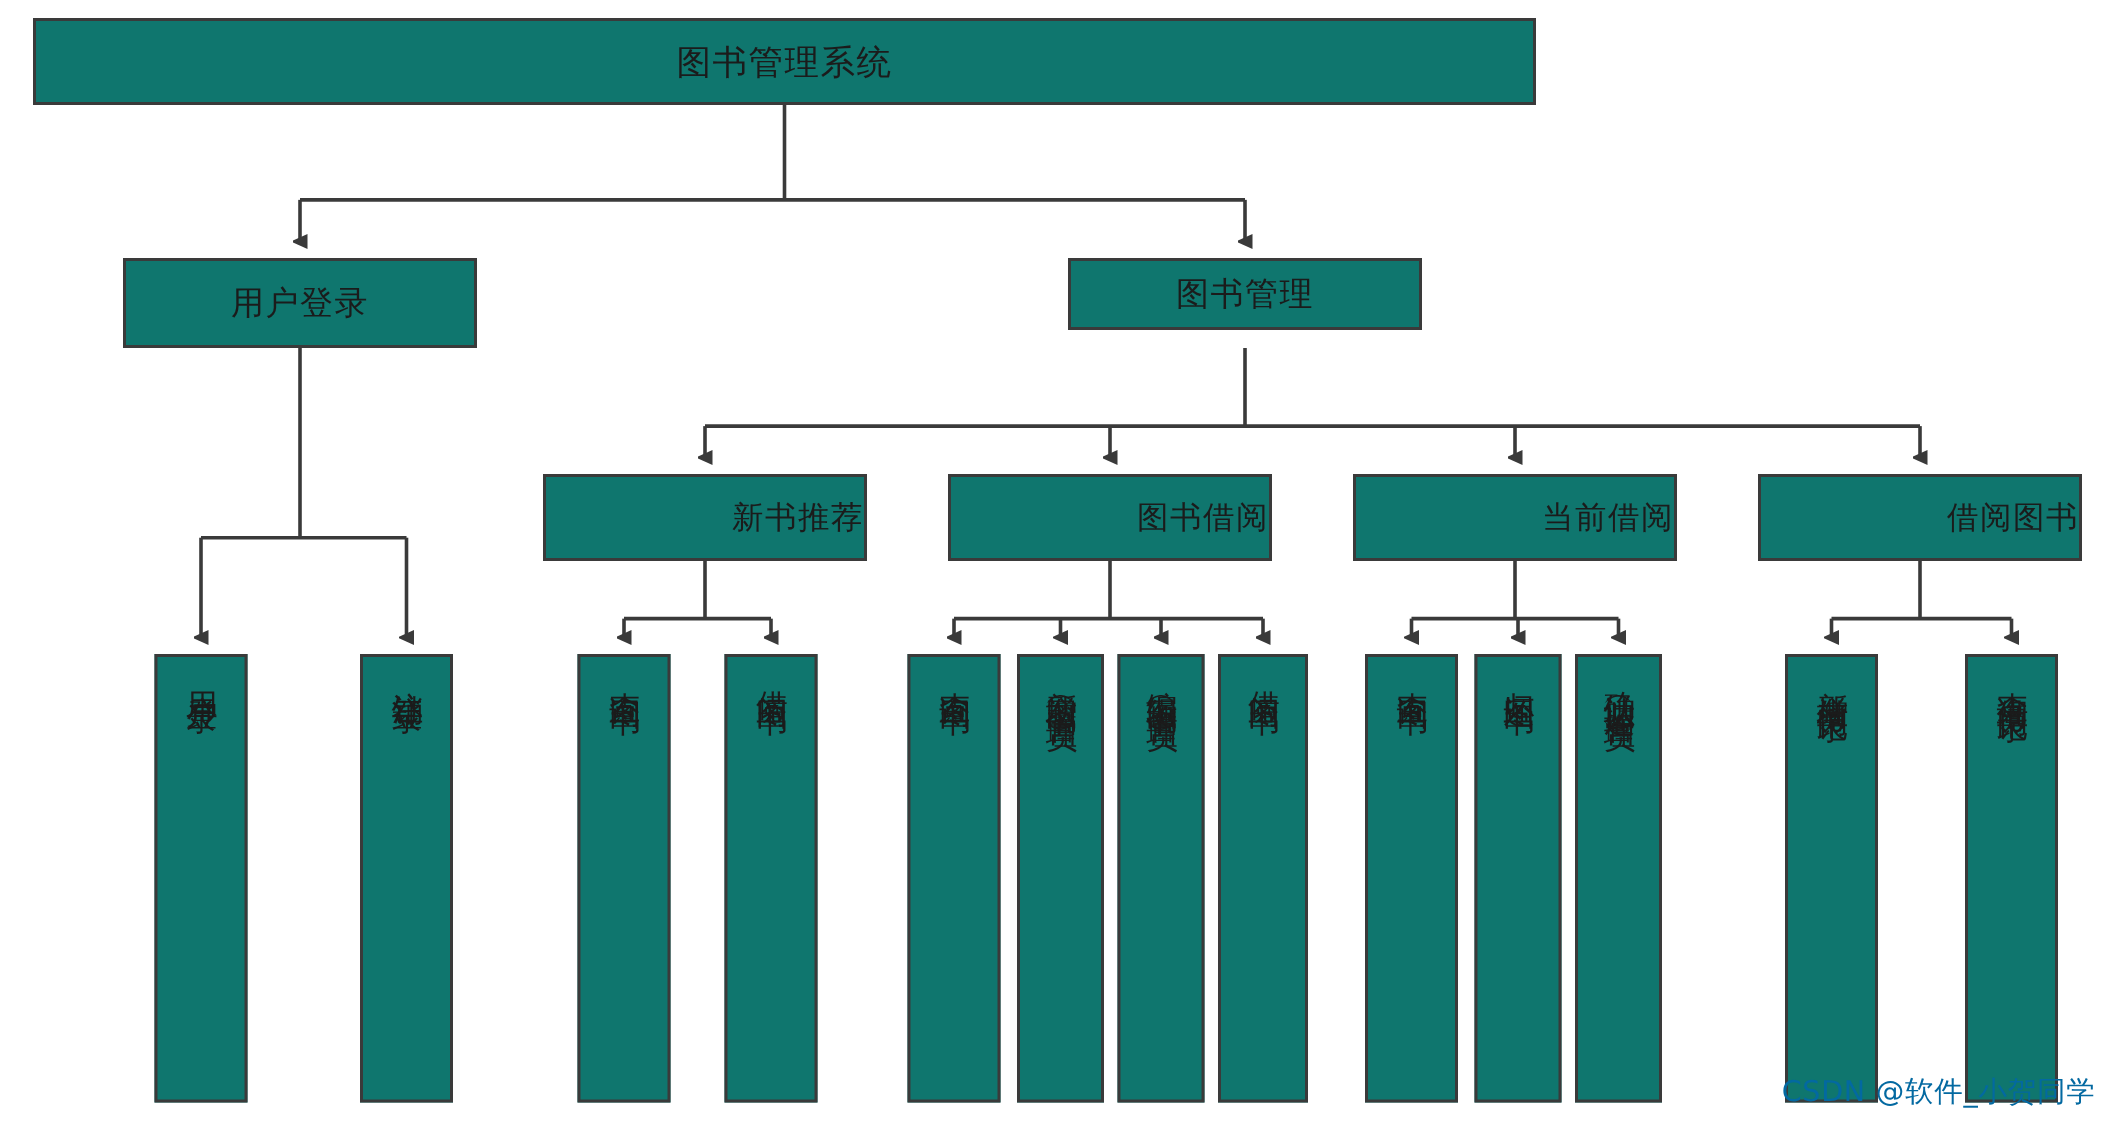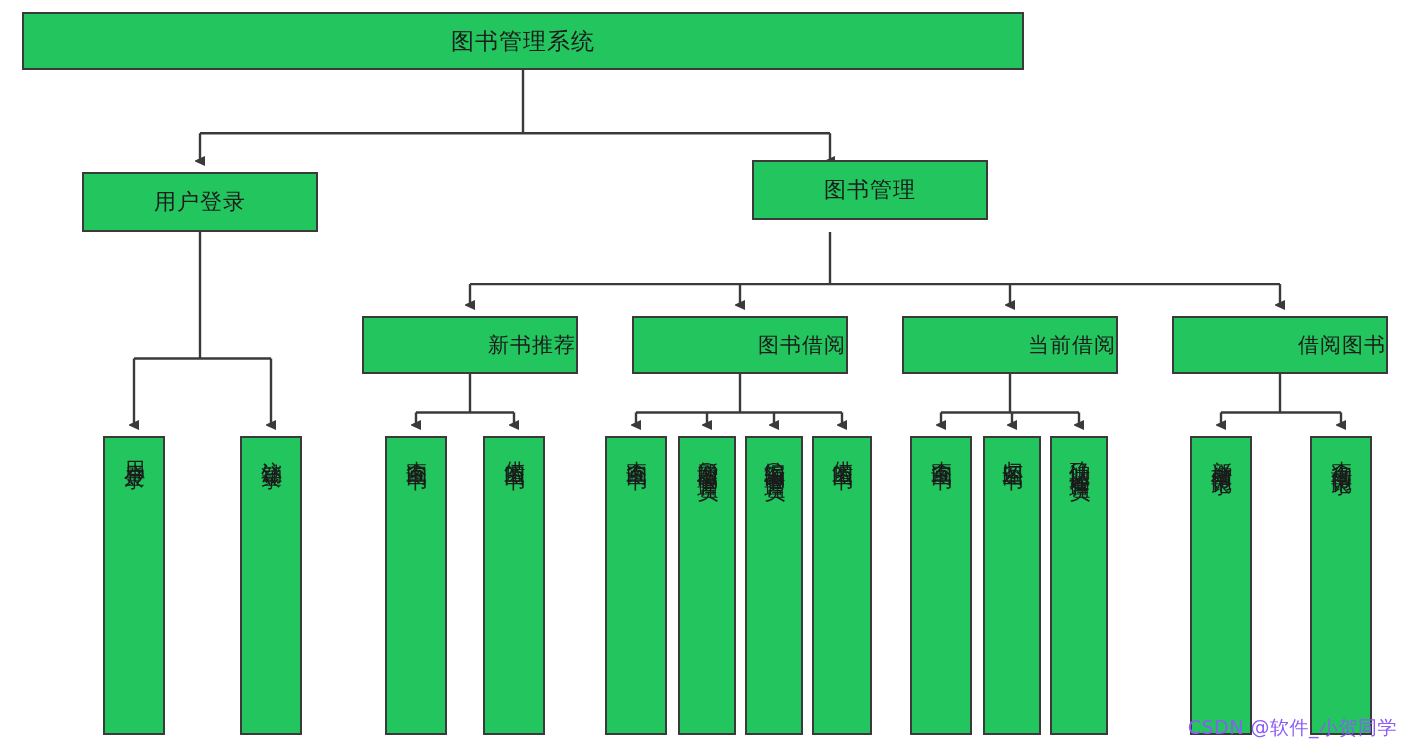--- a/index.html
+++ b/index.html
@@ -16,21 +16,21 @@
   }
   svg#wires{
     position:absolute;
     left:0; top:0;
     width:1405px; height:747px;
     pointer-events:none;
   }
   .node{
     position:absolute;
     box-sizing:border-box;
-    background:#22c55e;
+    background:#0f766e;
     border:2px solid #3a3a3a;
     display:flex;
     align-items:center;
     justify-content:center;
     color:#1b1b1b;
   }
   .node.lvl0{font-size:23px;}
   .node.lvl1{font-size:22px;}
   .node.lvl2{font-size:21px;justify-content:flex-end;}
   .node.leaf{
@@ -46,21 +46,21 @@
     line-height:1.02;
     display:block;
     white-space:nowrap;
   }
   .hlabel{display:block;letter-spacing:1px;}
   .watermark{
     position:absolute;
     right:8px;
     bottom:6px;
     font-size:19px;
-    color:#8b5cf6;
+    color:#0369a1;
     letter-spacing:0.5px;
     white-space:nowrap;
   }
 </style>
 </head>
 <body>
 
 <div id="canvas">
 
   <svg id="wires" viewBox="0 0 1405 747">
@@ -106,21 +106,21 @@
       </g>
   </svg>
 
   <div class="node lvl0" id="n-root" style="left: 22px; top: 12px; width: 1002px; height: 58px;">
     <span class="hlabel">图书管理系统</span>
   </div>
 
   <div class="node lvl1" id="n-user-login" style="left: 82px; top: 172px; width: 236px; height: 60px;">
     <span class="hlabel">用户登录</span>
   </div>
-  <div class="node lvl1" id="n-book-manage" style="left: 712px; top: 160px; width: 236px; height: 60px; margin-left: 40px;">
+  <div class="node lvl1" id="n-book-manage" style="left: 712px; top: 172px; width: 236px; height: 48px;">
     <span class="hlabel">图书管理</span>
   </div>
 
   <div class="node lvl2" id="n-new-book-rec" style="left: 362px; top: 316px; width: 216px; height: 58px;">
     <span class="hlabel">新书推荐</span>
   </div>
   <div class="node lvl2" id="n-book-borrow" style="left: 632px; top: 316px; width: 216px; height: 58px;">
     <span class="hlabel">图书借阅</span>
   </div>
   <div class="node lvl2" id="n-current-borrow" style="left: 902px; top: 316px; width: 216px; height: 58px;">

